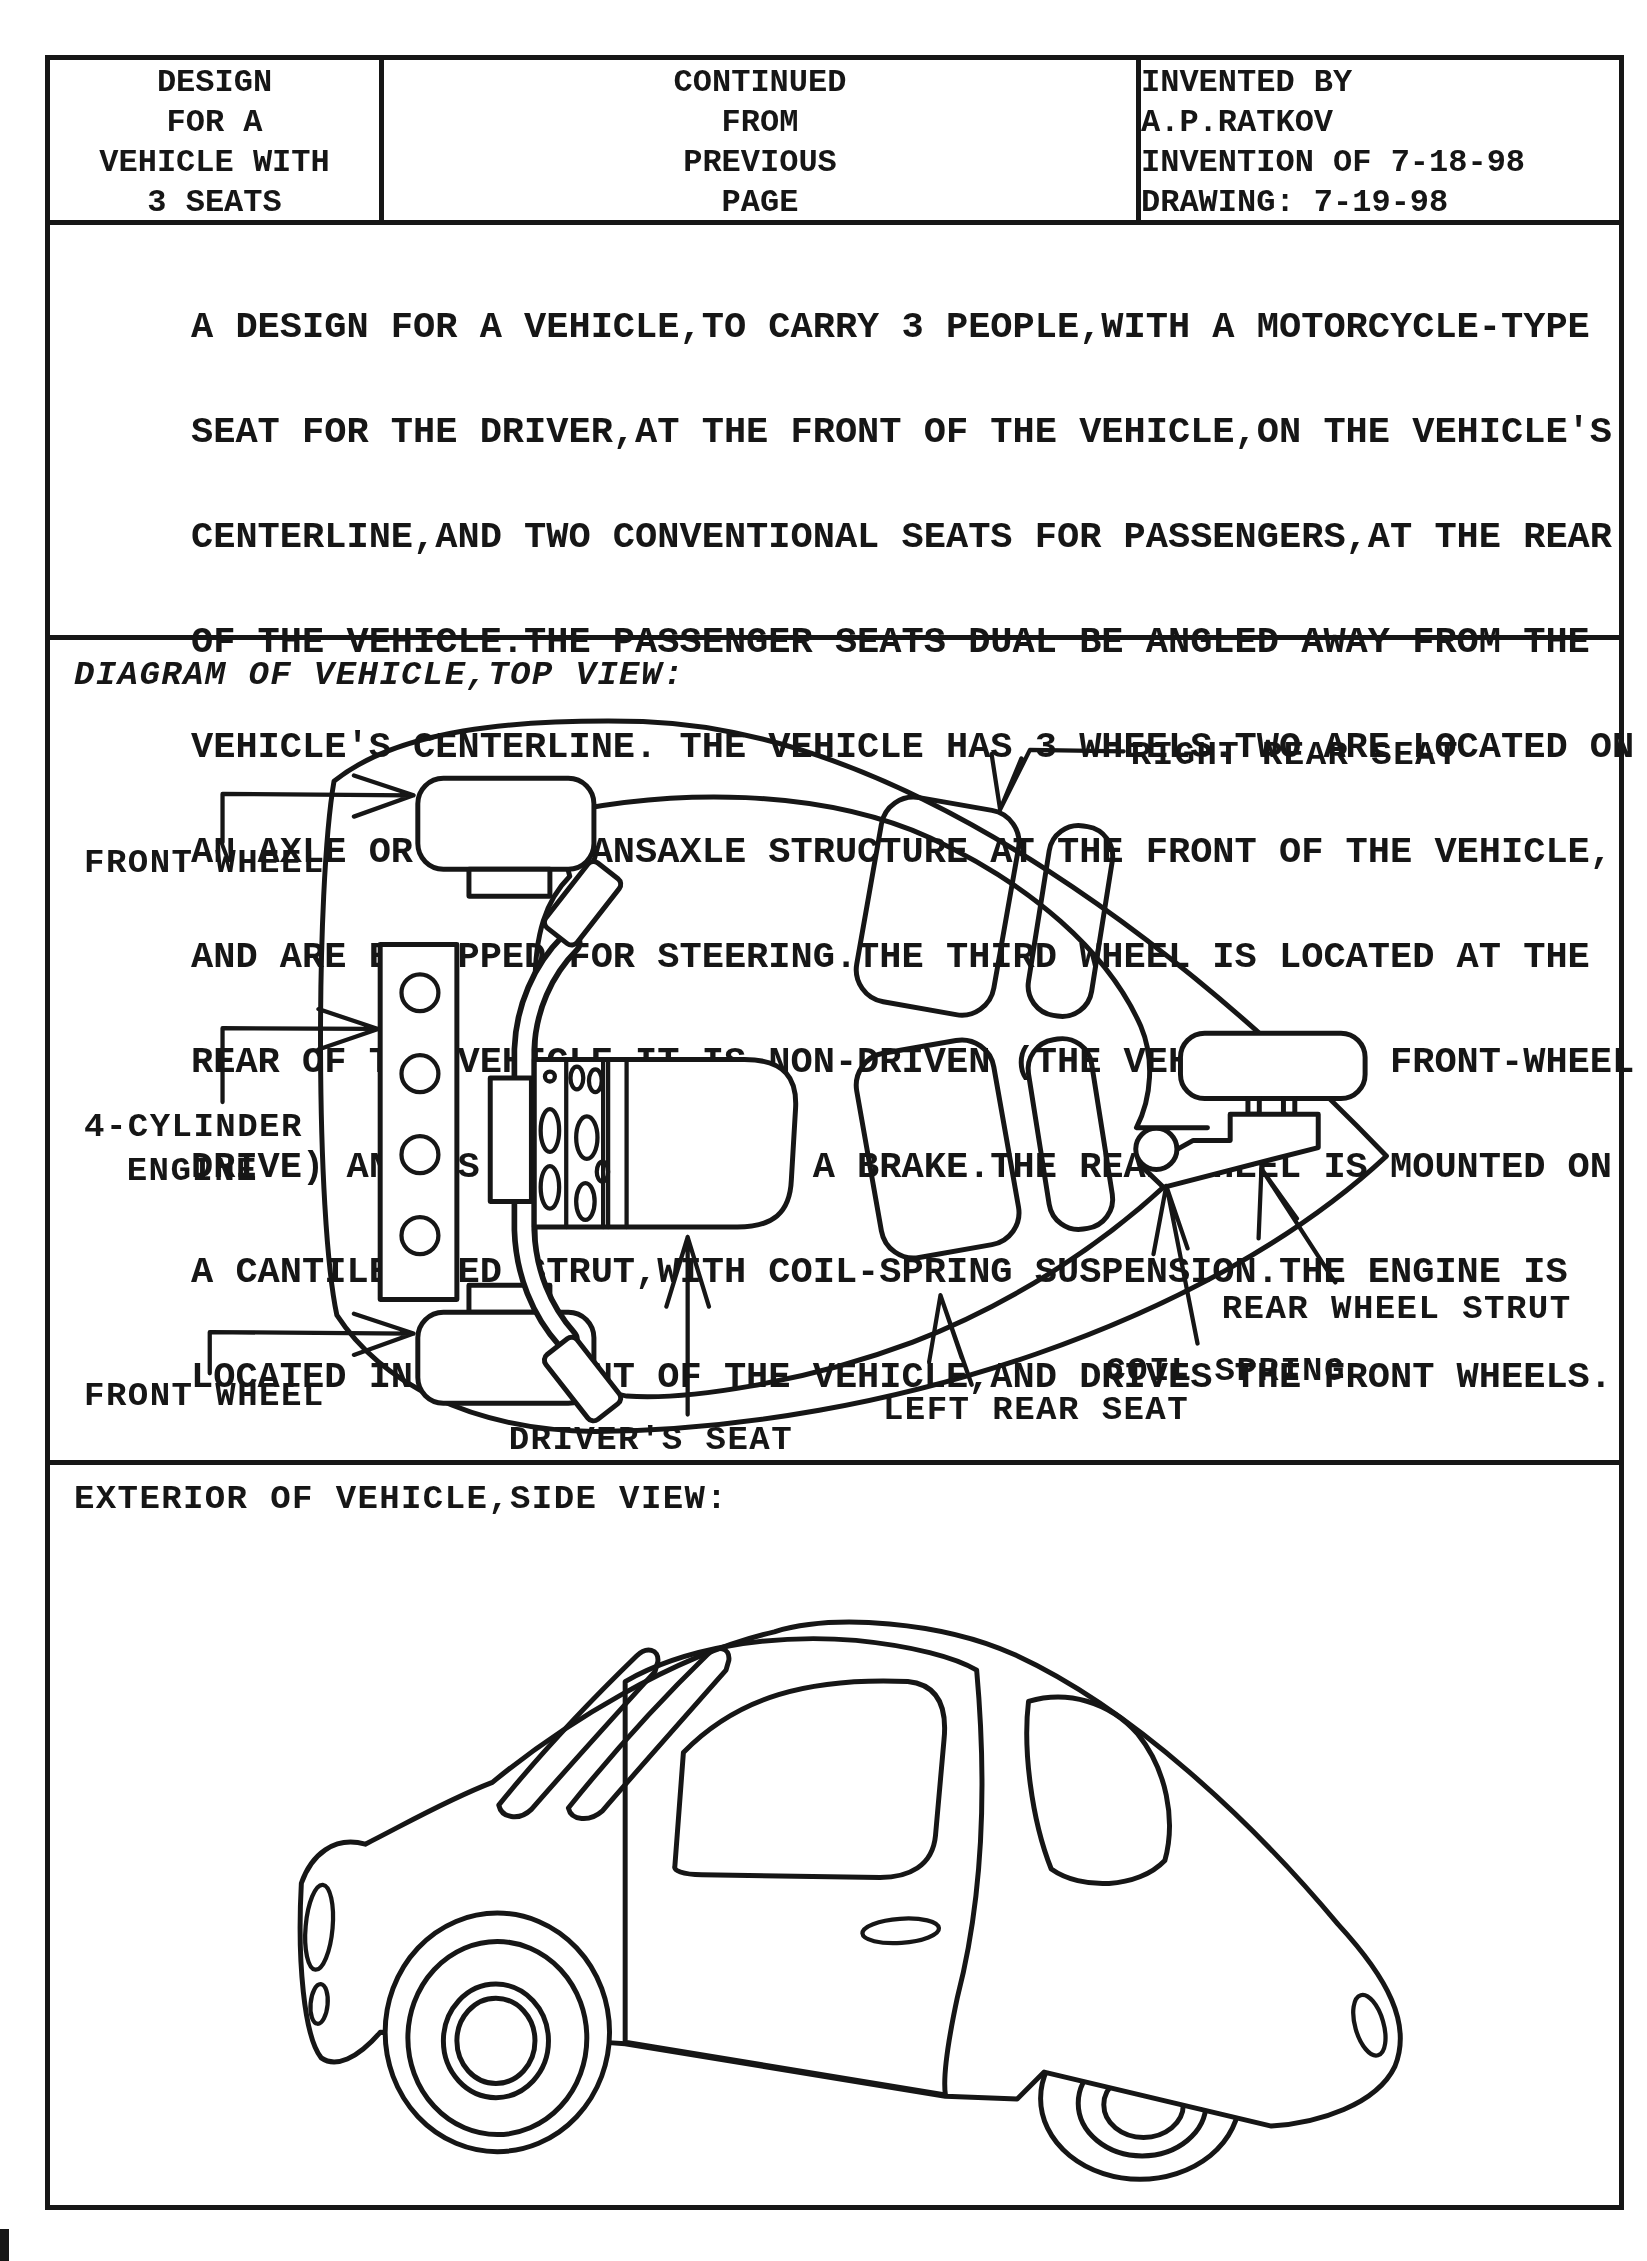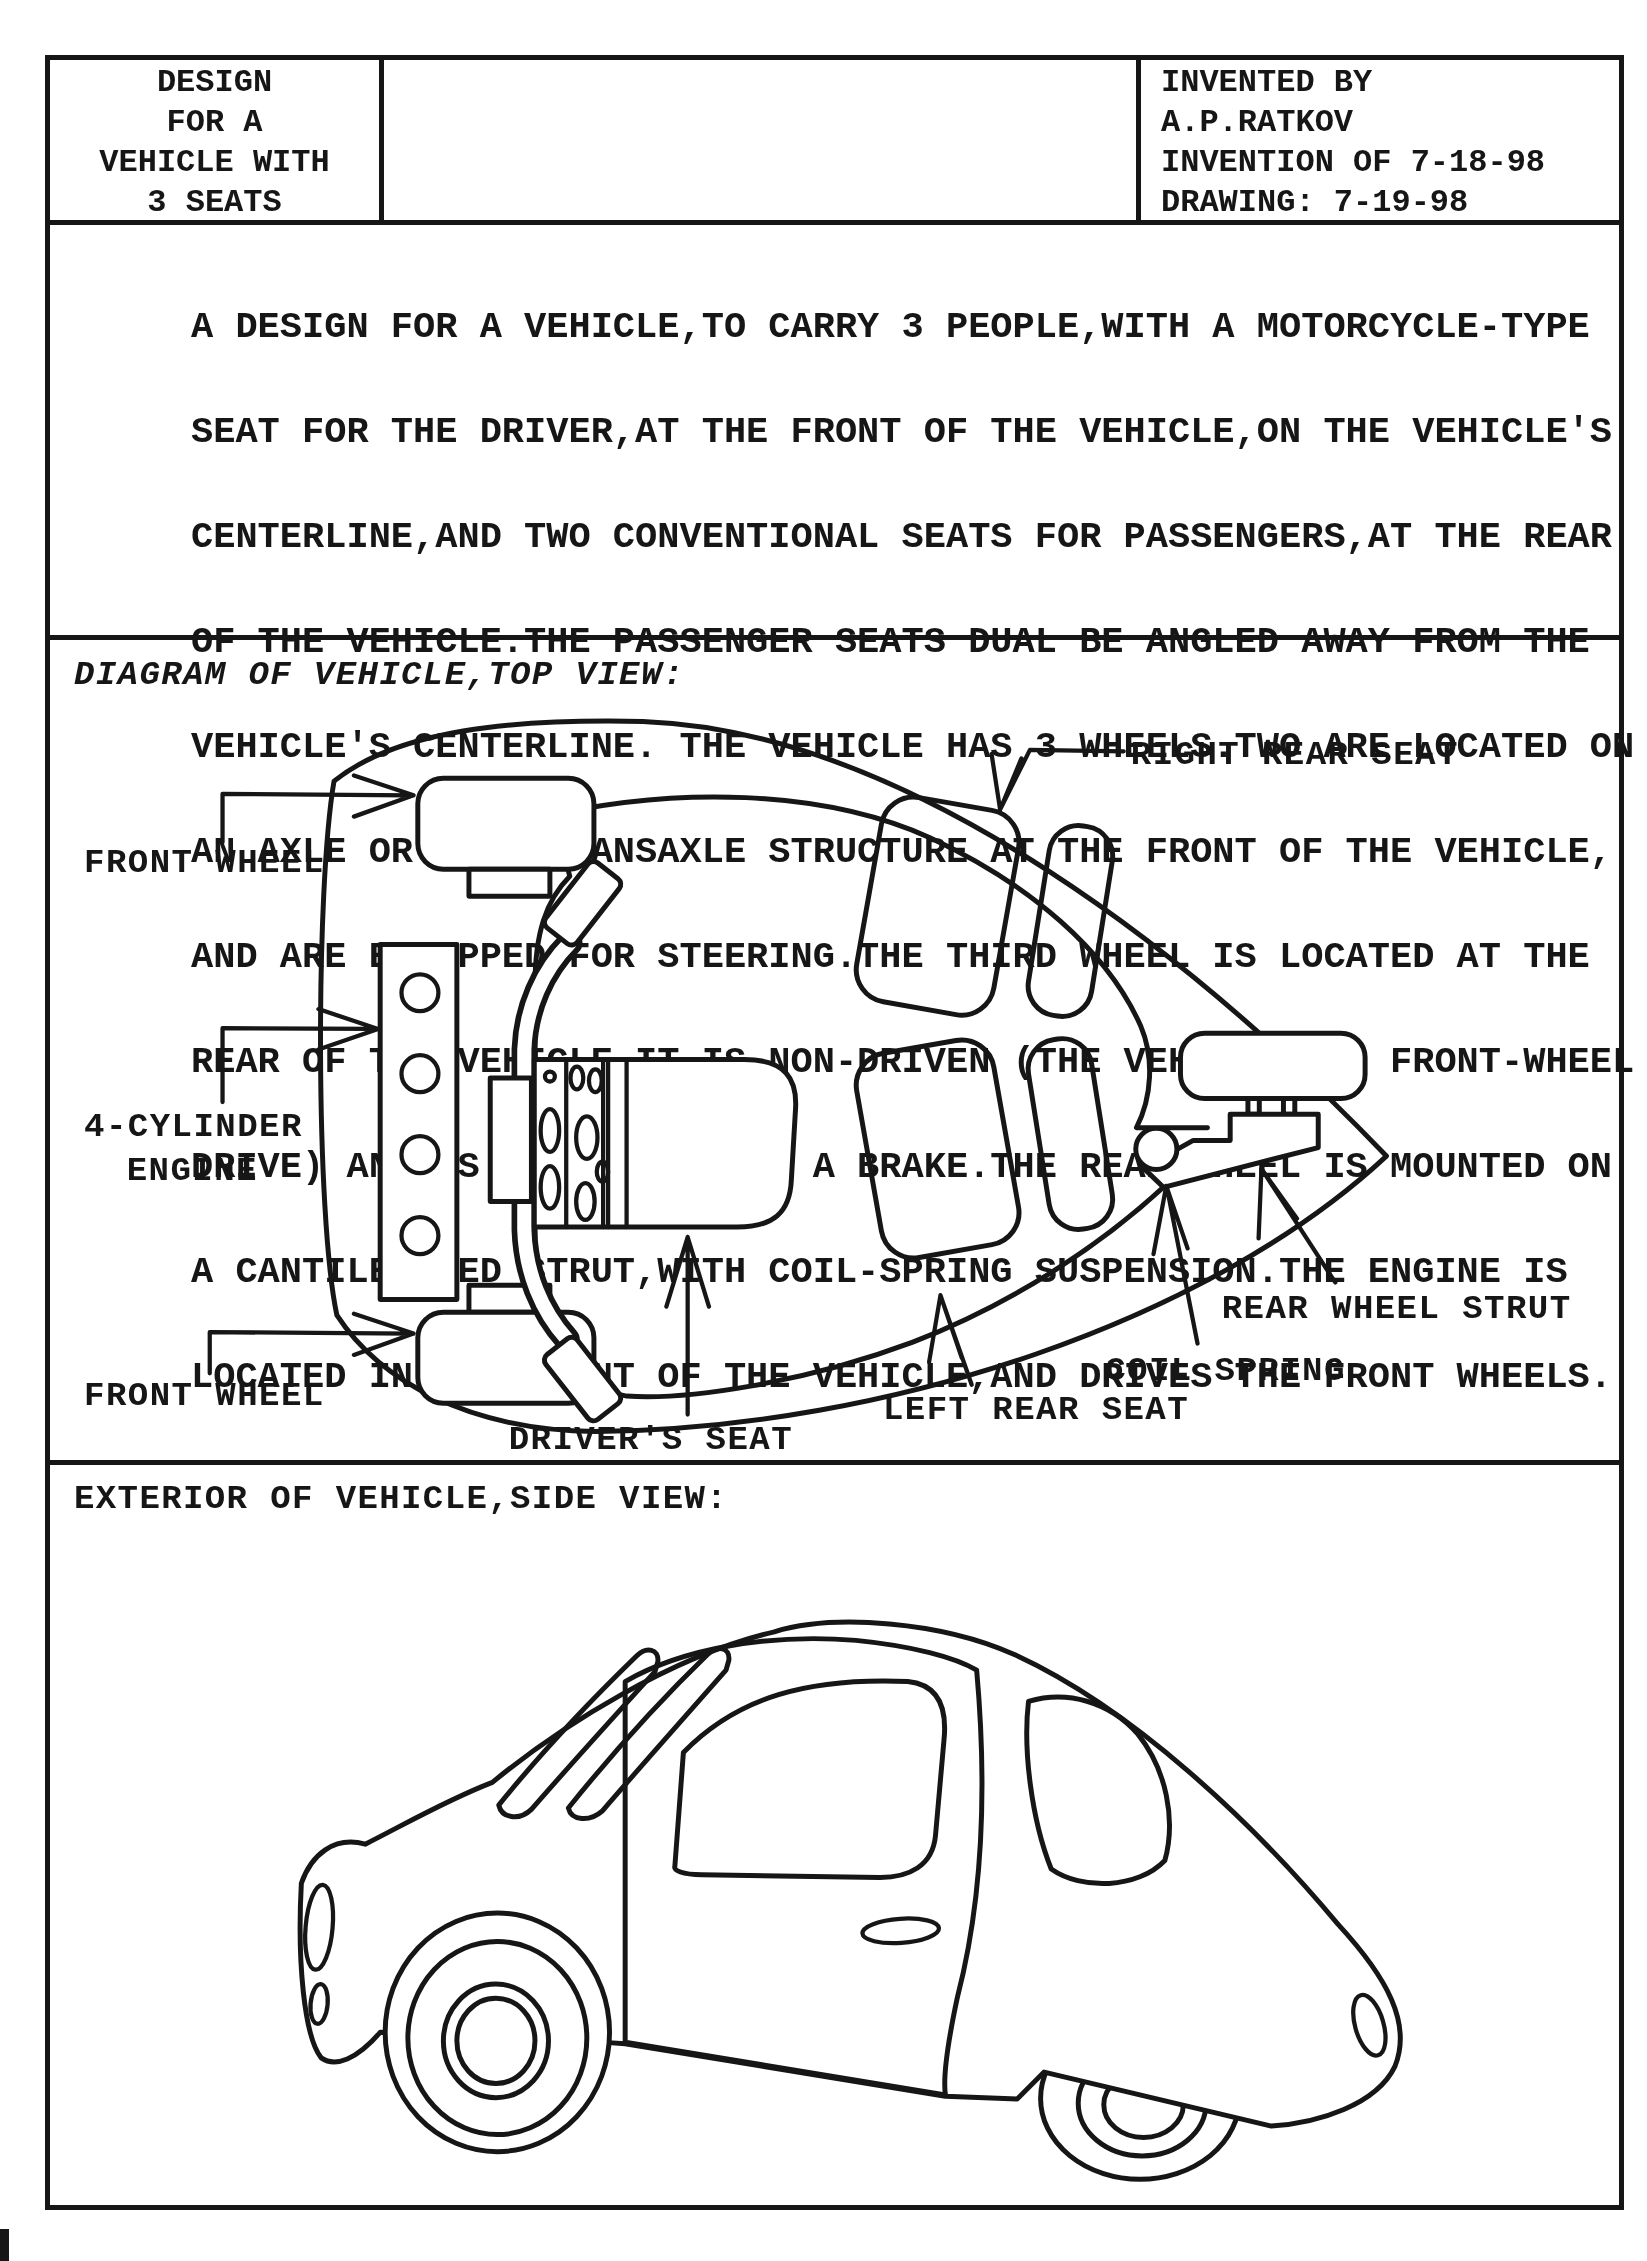--- a/index.html
+++ b/index.html
@@ -18,21 +18,21 @@
   .row-header{ top:0; height:165px; border-bottom:5px solid var(--ink); }
   .row-desc{ top:170px; height:410px; border-bottom:5px solid var(--ink); }
   .row-top{ top:586px; height:819px; border-bottom:5px solid var(--ink);font-style:italic; }
   .row-side{ top:1410px; height:735px; }
   .vdiv{ position:absolute; top:0; width:5px; height:165px; background:var(--ink); }
   .vdiv.one{ left:329px; } .vdiv.two{ left:1086px; }
   .hcell{ position:absolute; top:0; height:165px; display:flex; flex-direction:column;
           justify-content:center; font-size:32px; font-weight:700; line-height:40px;border-radius:15px; }
   .hcell.c1{ left:0; width:329px; text-align:center; }
   .hcell.c2{ left:334px; width:752px; text-align:center; }
-  .hcell.c3{ left:1091px; width:489px; text-align:left; padding-left:20px; }
+  .hcell.c3{ left:1091px; width:489px; text-align:left; }
   .desc{ position:absolute; left:141px; top:10px; font-size:37px; font-weight:700;
          line-height:35px; white-space:pre; letter-spacing:0px; }
   .sec-title{ position:absolute; left:24px; top:10px; font-size:34px; font-weight:700;
               letter-spacing:1.4px; white-space:pre; }
   svg.art{ position:absolute; left:0; top:0; width:1648px; height:2261px; z-index:5; }
   .ln{ stroke:var(--ink); stroke-width:7; fill:none; stroke-linecap:round; stroke-linejoin:round; }
   .lnf{ stroke:var(--ink); stroke-width:7; fill:var(--paper); stroke-linejoin:round; }
   .thin{ stroke-width:6; }
   .tube-o{ stroke:var(--ink); stroke-width:36; fill:none; stroke-linecap:round; }
   .tube-i{ stroke:var(--paper); stroke-width:20; fill:none; stroke-linecap:round; }
@@ -48,20 +48,26 @@
   <div class="frame">
 
     <div class="row row-header">
       <div class="hcell c1">
         <div>DESIGN</div>
         <div>FOR A</div>
         <div>VEHICLE WITH</div>
         <div>3 SEATS</div>
       </div>
       <div class="vdiv one"></div>
+      <div class="hcell c2">
+        <div>CONTINUED</div>
+        <div>FROM</div>
+        <div>PREVIOUS</div>
+        <div>PAGE</div>
+      </div>
       <div class="vdiv two"></div>
       <div class="hcell c3">
         <div>INVENTED BY</div>
         <div>A.P.RATKOV</div>
         <div>INVENTION OF 7-18-98</div>
         <div>DRAWING: 7-19-98</div>
       </div>
     </div>
 
     <div class="row row-desc">

